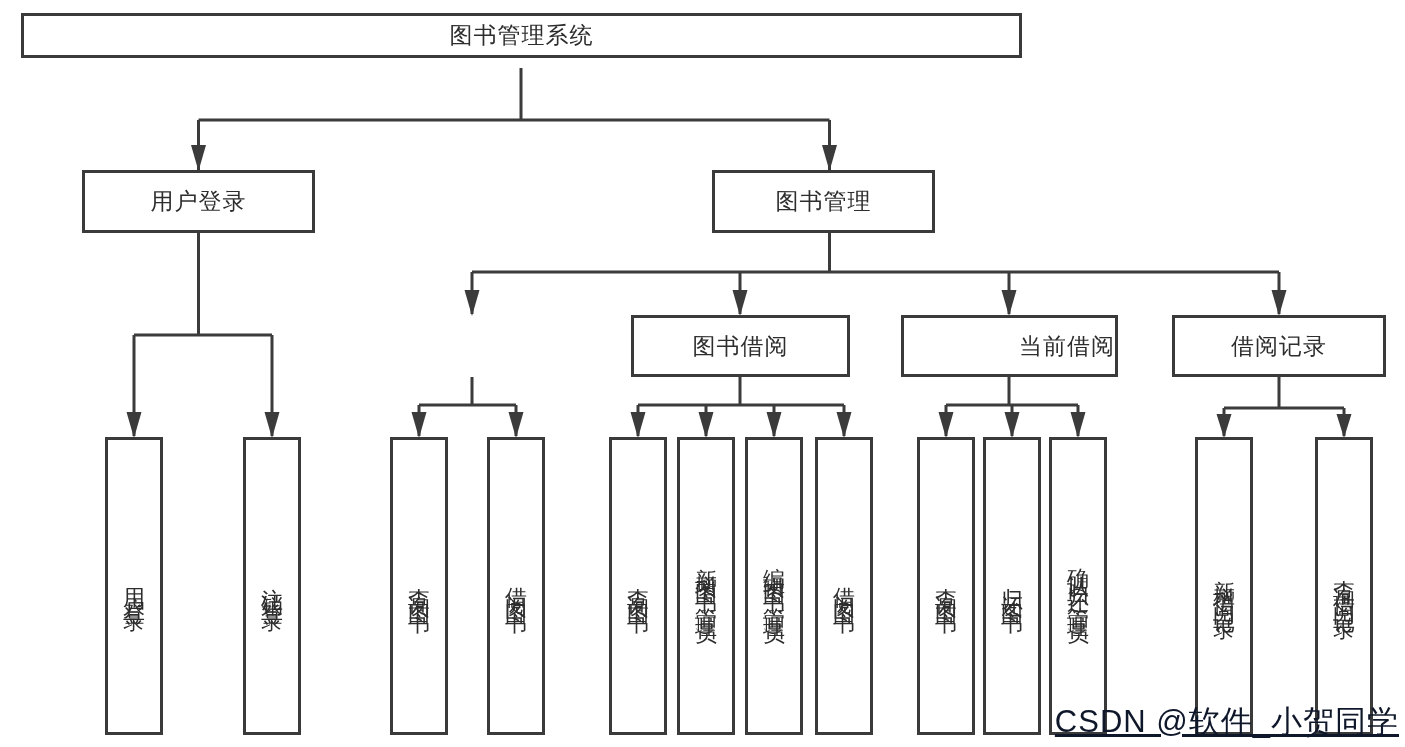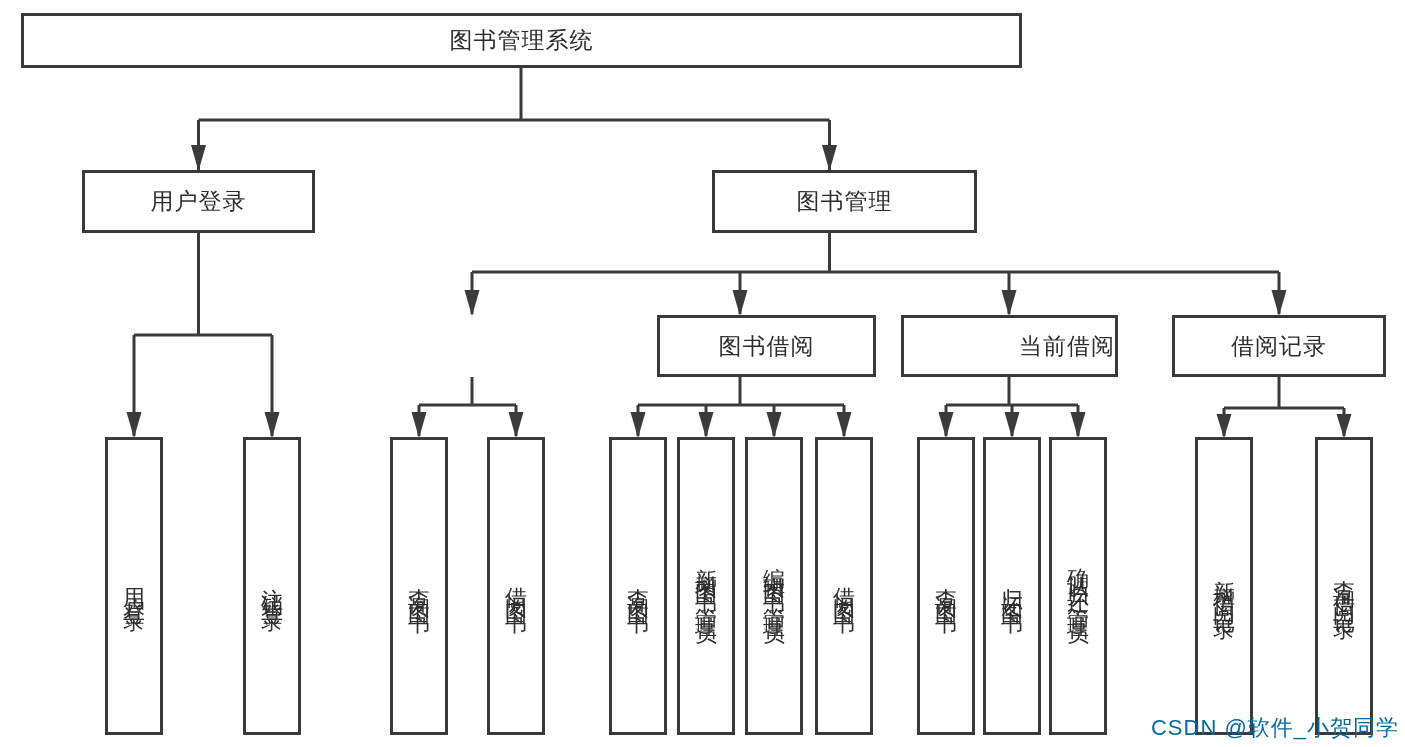--- a/index.html
+++ b/index.html
@@ -41,25 +41,26 @@
   #edges path {
     stroke: #3b3b3b;
     stroke-width: 3;
     fill: none;
   }
   #edges polygon { fill: #3b3b3b; stroke: none; }
   .watermark {
     position: absolute;
     right: 6px;
     bottom: 4px;
-    font-size: 22px;
-    color: #0369a1;
+    font-size: 31px;
+    color: #0f172a;
     letter-spacing: 1px;
     z-index: 3;
     white-space: nowrap;
+    text-decoration: underline;
   }
 </style>
 </head>
 <body>
 
 <div id="canvas">
 
   <svg id="edges" viewBox="0 0 1405 747" xmlns="http://www.w3.org/2000/svg">
 
     <path d="M521 68 V120 M198.5 120 H829.5 M198.5 120 V170 M829.5 120 V170"></path>
@@ -92,32 +93,32 @@
     <polygon points="698.5,412 713.5,412 706,438"></polygon>
     <polygon points="766.5,412 781.5,412 774,438"></polygon>
     <polygon points="836.5,412 851.5,412 844,438"></polygon>
     <polygon points="938.5,412 953.5,412 946,438"></polygon>
     <polygon points="1004.5,412 1019.5,412 1012,438"></polygon>
     <polygon points="1070.5,412 1085.5,412 1078,438"></polygon>
     <polygon points="1216.5,414 1231.5,414 1224,438"></polygon>
     <polygon points="1336.5,414 1351.5,414 1344,438"></polygon>
   </svg>
 
-  <div class="box h root-box" style="left:21px; top:13px; width:1001px; height:55px;">
+  <div class="box h root-box" style="left:21px; top:13px; width:1001px; height:45px;">
     <span>图书管理系统</span>
   </div>
 
   <div class="box h" style="left:82px; top:170px; width:233px; height:63px;">
     <span>用户登录</span>
   </div>
-  <div class="box h" style="left:712px; top:170px; width:265px; height:63px;">
+  <div class="box h" style="left:712px; top:170px; width:223px; height:63px;">
     <span>图书管理</span>
   </div>
 
-  <div class="box h" style="left:631px; top:315px; width:219px; height:62px;margin-left:26px;">
+  <div class="box h" style="left:631px; top:315px; width:219px; height:62px;">
     <span>图书借阅</span>
   </div>
   <div class="box h" style="left:901px; top:315px; width:217px; height:62px;justify-content:flex-end;">
     <span>当前借阅</span>
   </div>
   <div class="box h" style="left:1172px; top:315px; width:214px; height:62px;">
     <span>借阅记录</span>
   </div>
 
   <div class="box v" style="left:105px; top:437px; width:58px; height:298px;">

